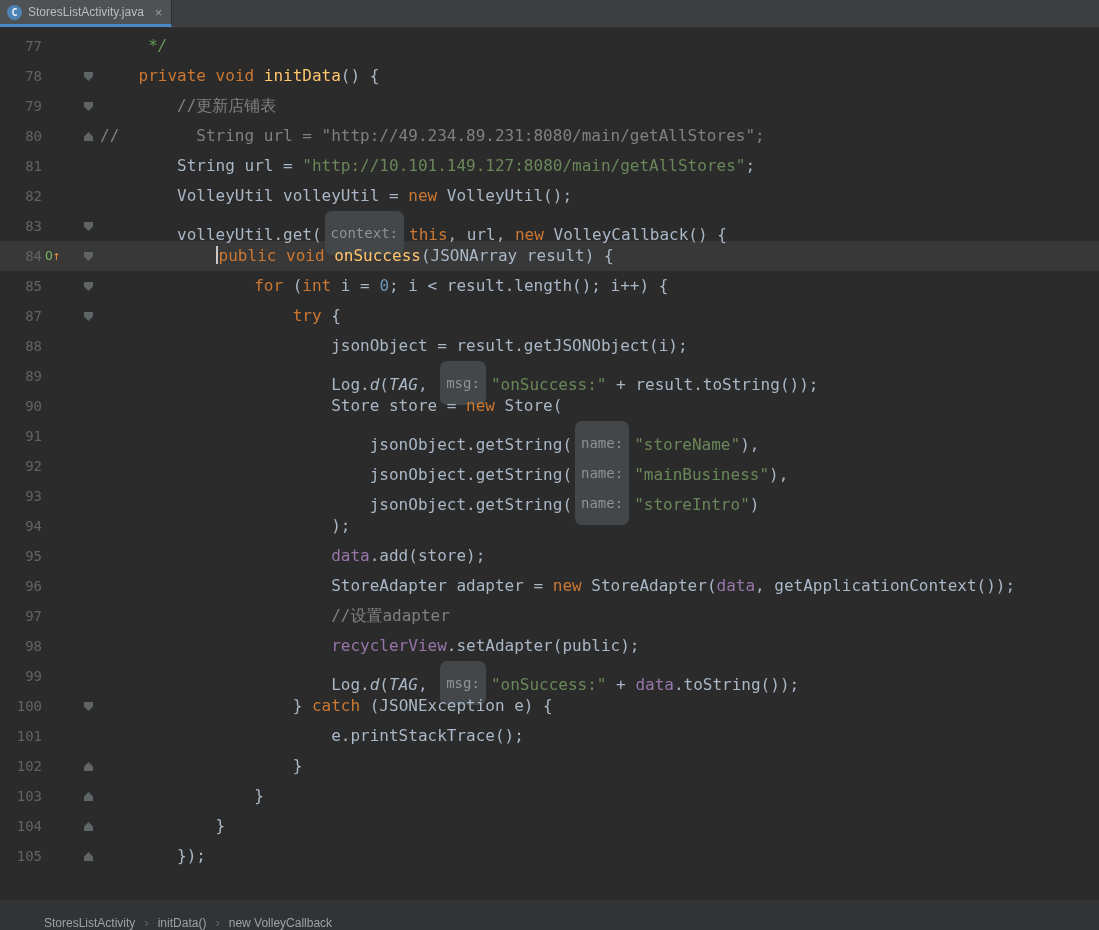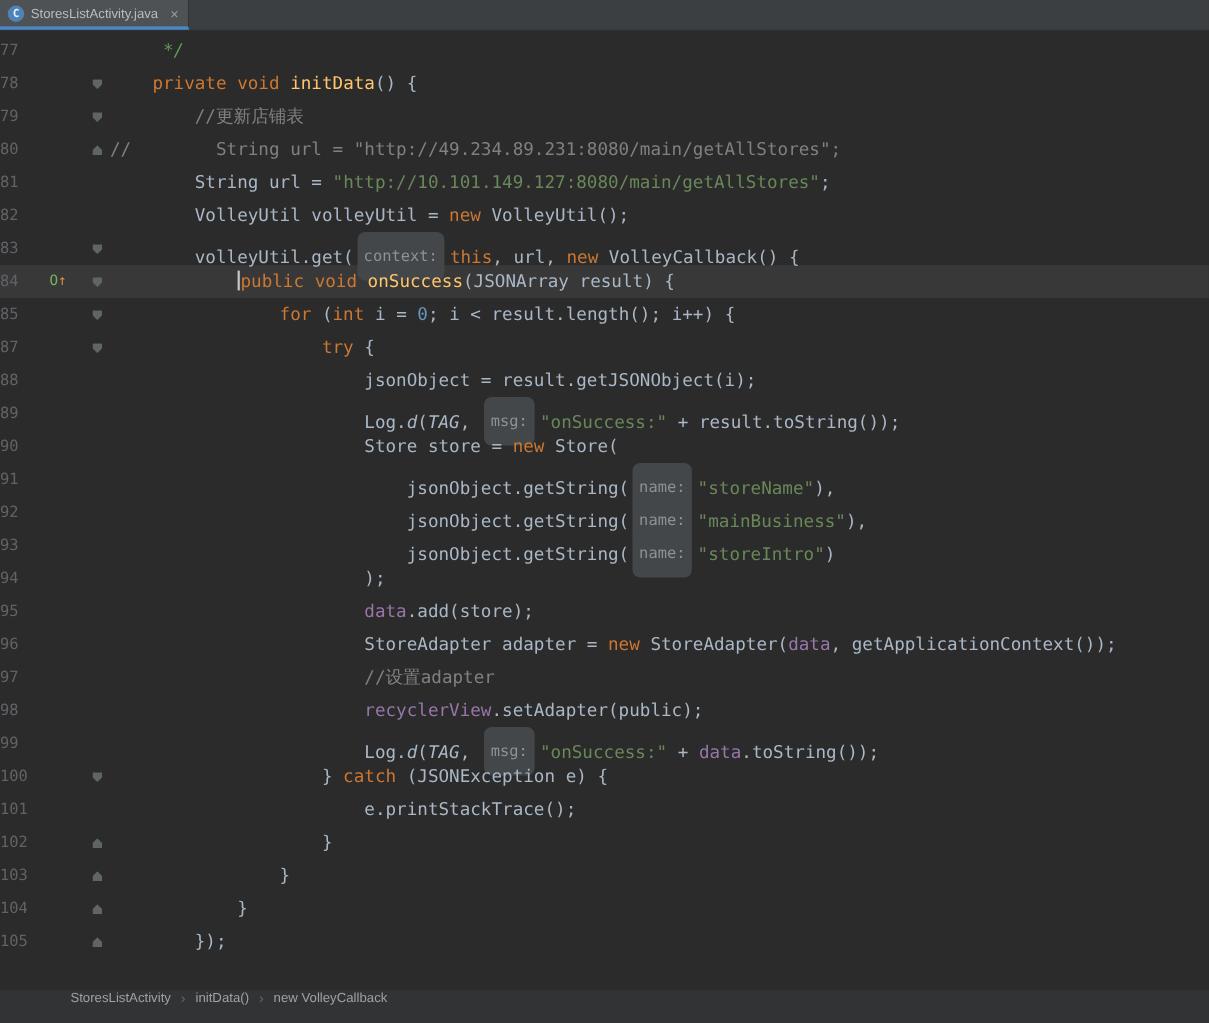--- a/index.html
+++ b/index.html
@@ -14,21 +14,21 @@
     border-bottom:3px solid #4a88c7;color:#bbbbbb;font-size:12px}
   .class-icon{display:inline-block;width:15px;height:15px;border-radius:50%;
     background:#4e83b6;color:#eaf2f9;font:bold 10px/15px "DejaVu Sans Mono",monospace;
     text-align:center}
   .tab-close{color:#9b9d9f;font-size:13px;margin-left:5px;cursor:pointer}
 
   
   .editor{height:872px;padding-top:3px;overflow:hidden;background:#2b2b2b}
   .line{height:30px;white-space:nowrap}
   .line.active{background:#383838}
-  .lnum{display:inline-block;width:42px;color:#606366;
+  .lnum{display:inline-block;width:42px;text-align:right;color:#606366;
     font:14px/30px "DejaVu Sans Mono",monospace;vertical-align:top}
   .gicons{display:inline-block;width:58px;height:30px;position:relative;vertical-align:top}
   .fold{position:absolute;right:7px;top:11px;width:9px;height:9px;background:#5f6467}
   .fold.down{clip-path:polygon(0 0,100% 0,100% 50%,50% 100%,0 50%)}
   .fold.up{clip-path:polygon(50% 0,100% 50%,100% 100%,0 100%,0 50%)}
   .ovr{position:absolute;left:3px;top:0;font:13px/30px "DejaVu Sans Mono",monospace}
   .ovr i{font-style:normal}
   .ovr-o{color:#77b25f}
   .ovr-a{color:#e0883d}
   .code-text{display:inline-block;vertical-align:top;white-space:pre;
@@ -45,22 +45,22 @@
   .tok-doc{color:#629755;font-style:italic}
   .tok-dec{color:#ffc66d}
   .tok-fld{color:#9876aa}
   .tok-u{text-underline-offset:3px}
   .tok-i{font-style:italic}
   .hint{display:inline-block;background:#434749;color:#8e9294;border-radius:7px;
     padding:12px 6px;font:14px/20px "DejaVu Sans Mono",monospace;vertical-align:2px;
     margin:0 5px 0 3px}
 
   
-  .breadcrumbs{height:30px;background:#313335;display:flex;align-items:flex-start;
-    padding-left:64px;gap:9px;font-size:12px}
+  .breadcrumbs{height:30px;background:#313335;display:flex;align-items:flex-end;
+    padding-left:44px;gap:9px;font-size:12px}
   .bc-item{color:#9da2a6;cursor:pointer}
   .bc-sep{color:#63686b;font-size:13px}
 </style>
 </head>
 <body>
 
 <div class="tabbar">
   <div class="tab">
     <span class="class-icon">C</span>
     <span class="tab-title">StoresListActivity.java</span>

